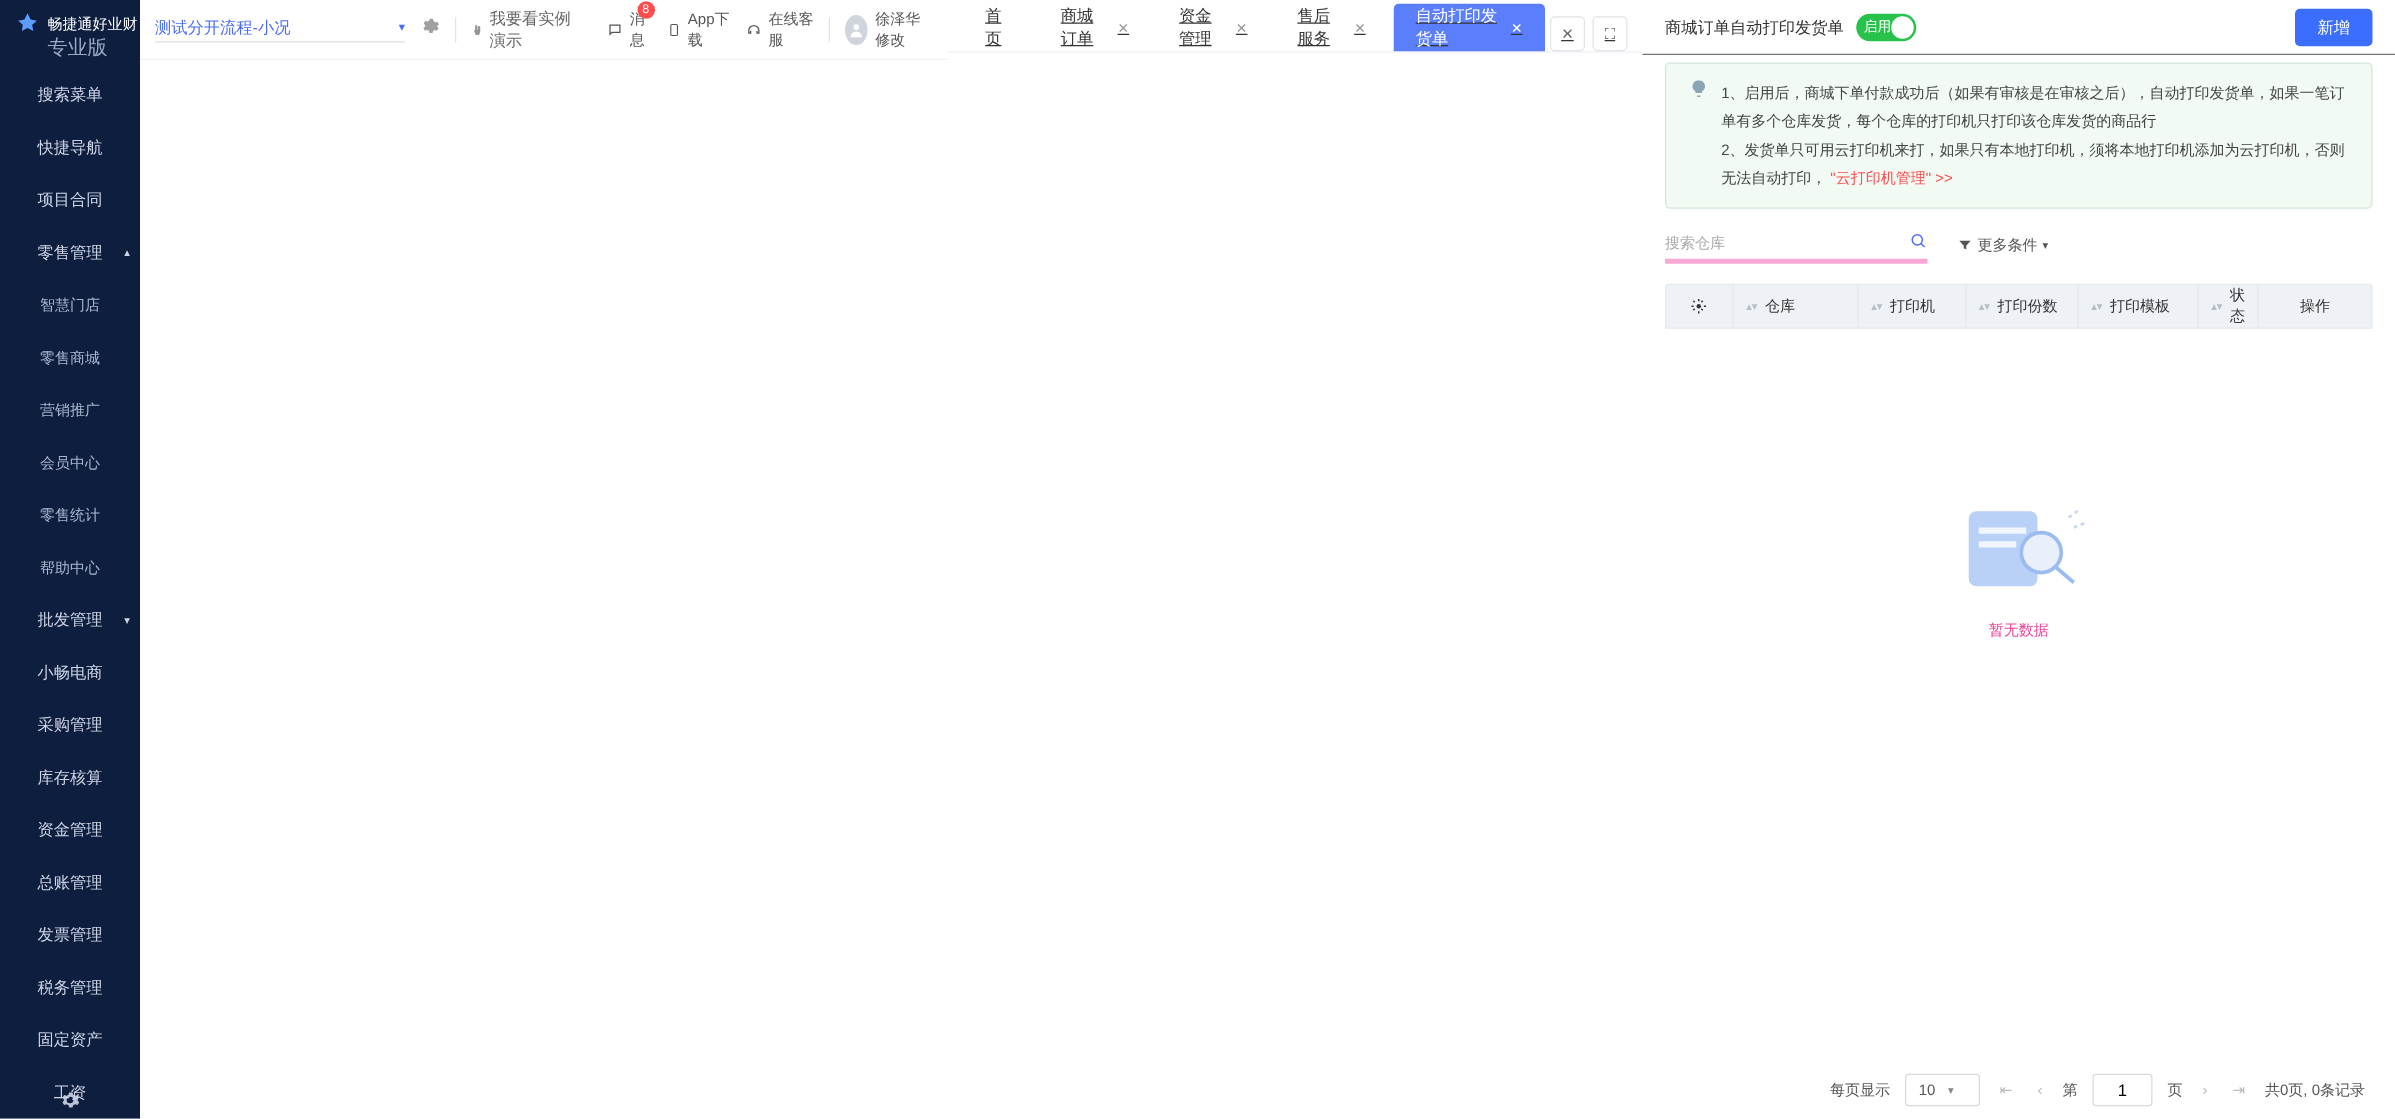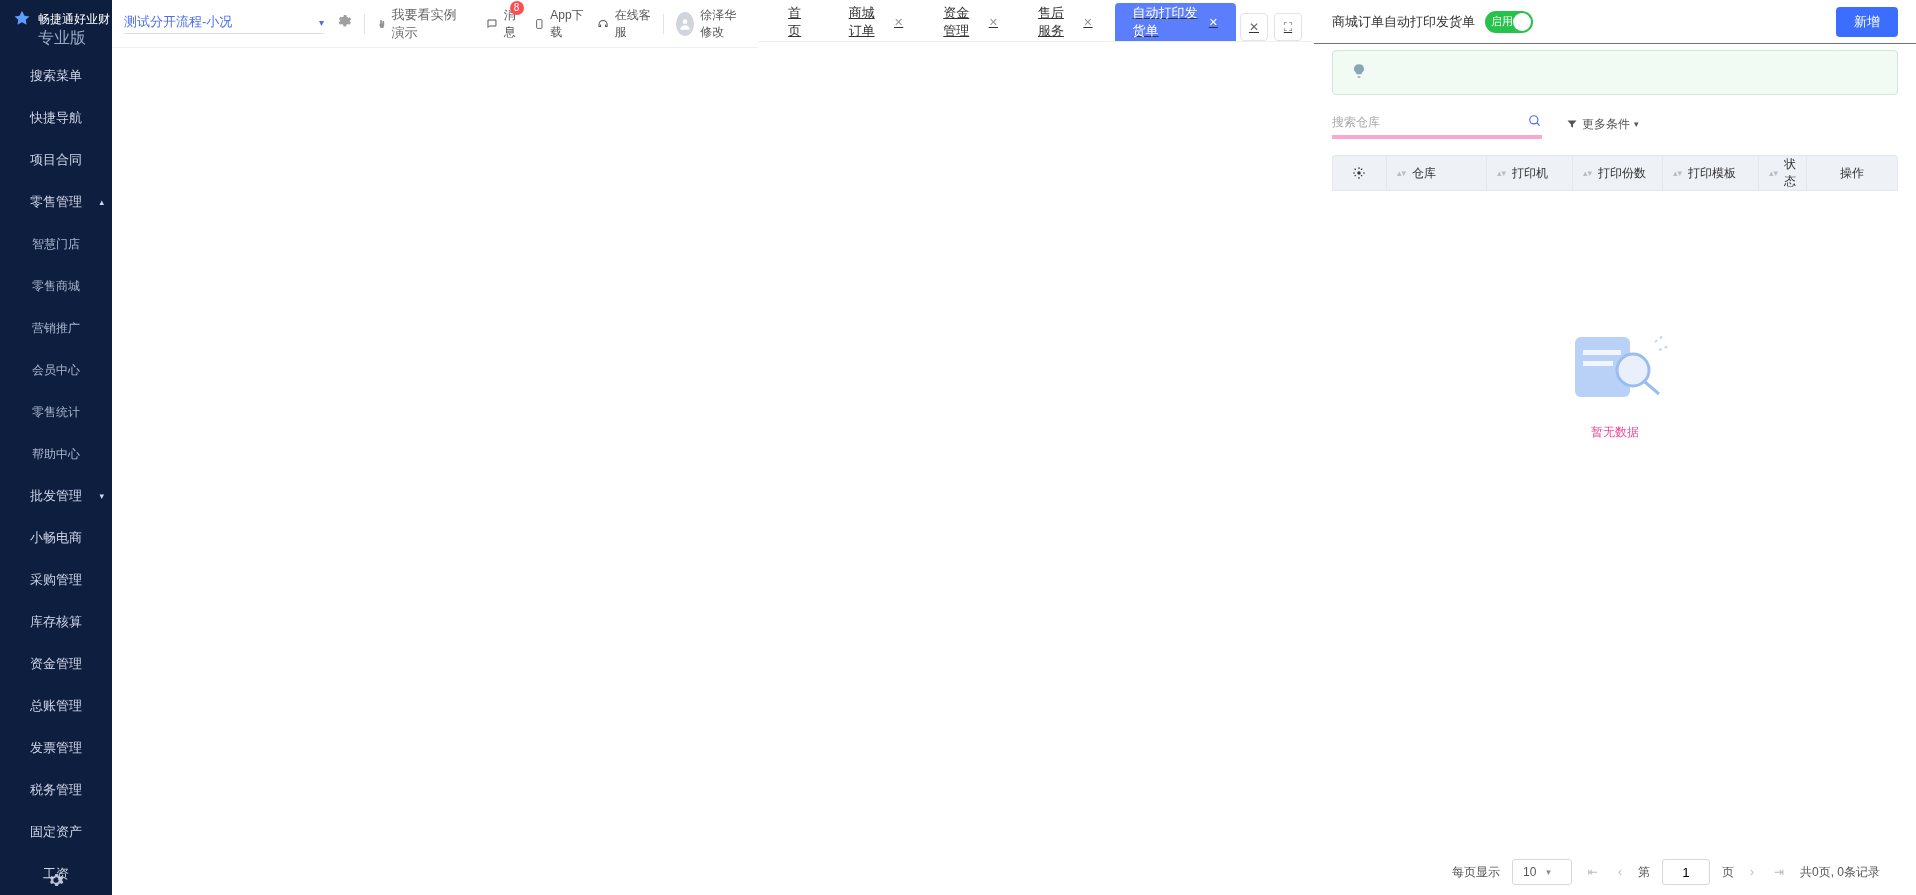--- a/index.html
+++ b/index.html
@@ -74,21 +74,21 @@
 .th-copies{width:90px;}
 .th-tmpl{width:96px;}
 .th-status{flex:1;}
 .th-op{width:90px;justify-content:center;}
 
 
 .empty{height:380px;display:flex;flex-direction:column;align-items:center;justify-content:center;color:#ec4899;gap:12px;}
 .empty-illus{width:120px;height:90px;}
 
 
-.pager{position:absolute;bottom:10px;right:36px;display:flex;align-items:center;gap:12px;font-size:12px;color:#555;}
+.pager{position:absolute;bottom:10px;right:24px;display:flex;align-items:center;gap:12px;font-size:12px;color:#555;}
 .pg-select{border:1px solid #d5d9de;border-radius:3px;height:26px;padding:0 20px 0 10px;display:flex;align-items:center;gap:10px;cursor:pointer;}
 .pg-nav{color:#bbb;cursor:pointer;padding:0 4px;}
 .pg-input{width:48px;height:26px;border:1px solid #d5d9de;border-radius:3px;text-align:center;}
 
 .content-area{position:relative;flex:1;}
 </style>
 </head>
 <body>
 
 <div class="app">
@@ -260,20 +260,27 @@
         </div>
         <button class="new-btn">新增</button>
       </div>
 
       <div class="banner">
         <span class="banner-icon">
           <svg width="16" height="16" viewBox="0 0 24 24">
               <path fill="currentColor" d="M12 2a7 7 0 00-4 13v2h8v-2a7 7 0 00-4-13zm-2 18h4v2h-4z"></path>
             </svg>
         </span>
+        <div class="banner-content">
+          <div>1、启用后，商城下单付款成功后（如果有审核是在审核之后），自动打印发货单，如果一笔订单有多个仓库发货，每个仓库的打印机只打印该仓库发货的商品行</div>
+          <div>
+            <span>2、发货单只可用云打印机来打，如果只有本地打印机，须将本地打印机添加为云打印机，否则无法自动打印，</span>
+            <a class="banner-link">"云打印机管理"  &gt;&gt;</a>
+          </div>
+        </div>
       </div>
 
       <div class="search-row">
         <div class="search-box">
           <input class="search-input" placeholder="搜索仓库" style="">
           <span class="search-icn">
             <svg width="14" height="14" viewBox="0 0 24 24">
                 <circle cx="10" cy="10" r="7" fill="none" stroke="currentColor" stroke-width="2"></circle>
                 <path stroke="currentColor" stroke-width="2" d="M15 15l5 5"></path>
               </svg>

